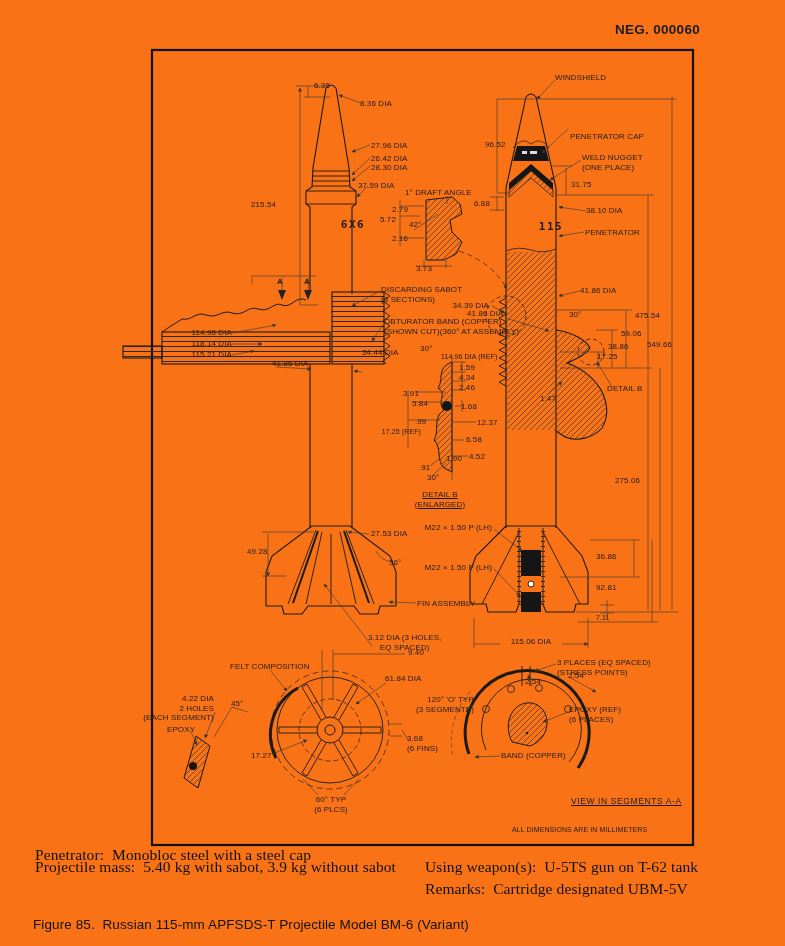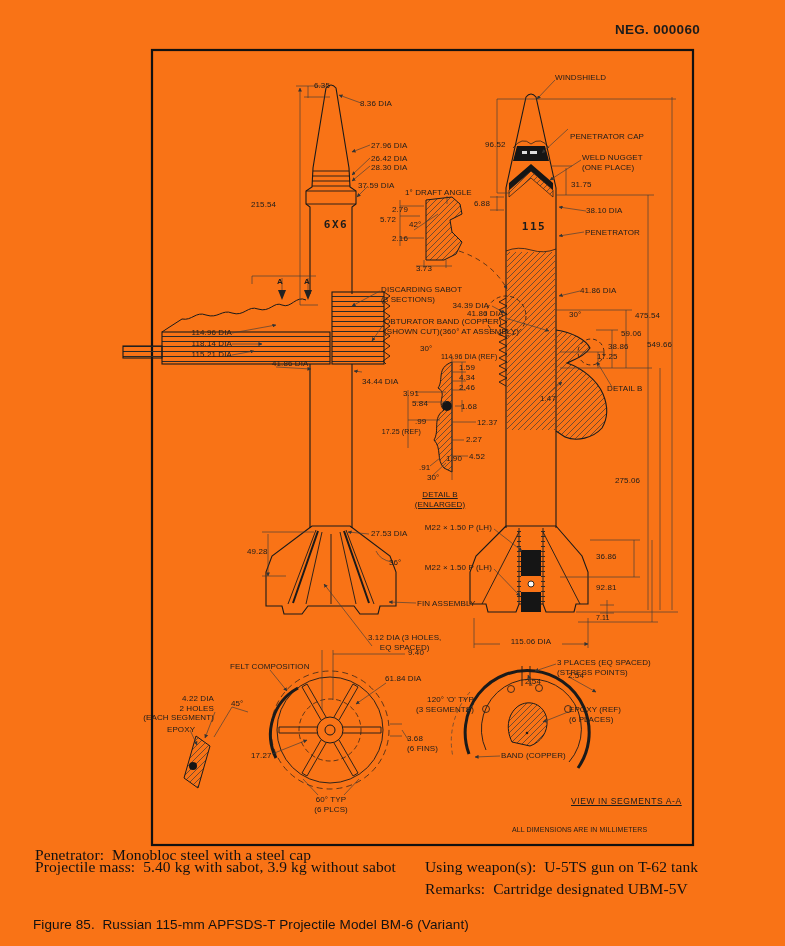--- a/index.html
+++ b/index.html
@@ -7,21 +7,21 @@
         font-family:"Liberation Sans",sans-serif;color:#1c1c1c;}
   svg{position:absolute;left:0;top:0;}
   .lab{position:absolute;width:max-content;font-size:8px;line-height:1.2;letter-spacing:.1px;
        color:#1c1c1c;white-space:pre-line;}
   .c{transform:translateX(-50%);text-align:center;}
   .r{transform:translateX(-100%);text-align:right;}
   .tc{text-align:center;}
   .u{text-decoration:underline;}
   .b{font-weight:bold;}
   .t7{font-size:7px;}
-  .mark{font-family:"DejaVu Sans Mono",monospace;font-weight:bold;font-size:11px;letter-spacing:1.5px;}
+  .mark{font-family:"DejaVu Sans Mono",monospace;font-weight:bold;font-size:11px;letter-spacing:1.5px;margin-left:17px;}
   .neg{font-size:13.5px;font-weight:bold;letter-spacing:.3px;}
   .spec{font-family:"Liberation Serif",serif;font-size:15.5px;color:#111;}
   .cap{font-size:13.5px;font-weight:normal;color:#111;}
   .vaa{font-size:8.5px;letter-spacing:.6px;}
 </style>
 </head>
 <body>
 
 <div class="page">
 
@@ -214,21 +214,21 @@
   <div class="lab b" style="left:277px;top:277px">A</div>
   <div class="lab b" style="left:304px;top:277px">A</div>
   <div class="lab" style="left:381px;top:285px">DISCARDING SABOT
 (3 SECTIONS)</div>
   <div class="lab" style="left:384px;top:317px">OBTURATOR BAND (COPPER)
 (SHOWN CUT)(360° AT ASSEMBLY)</div>
   <div class="lab r" style="left:232px;top:328px">114.96 DIA</div>
   <div class="lab r" style="left:232px;top:339px">118.14 DIA</div>
   <div class="lab r" style="left:232px;top:350px">115.21 DIA</div>
   <div class="lab" style="left:272px;top:359px">41.86 DIA</div>
-  <div class="lab" style="left:362px;top:377px">34.44 DIA</div>
+  <div class="lab" style="left:362px;top:348px">34.44 DIA</div>
   <div class="lab" style="left:371px;top:529px">27.53 DIA</div>
   <div class="lab" style="left:247px;top:547px">49.28</div>
   <div class="lab" style="left:389px;top:558px">36°</div>
   <div class="lab" style="left:417px;top:599px">FIN ASSEMBLY</div>
   <div class="lab tc" style="left:368px;top:633px">3.12 DIA (3 HOLES,
 EQ SPACED)</div>
 
   <div class="lab" style="left:405px;top:188px">1° DRAFT ANGLE</div>
   <div class="lab" style="left:392px;top:205px">2.79</div>
   <div class="lab" style="left:380px;top:215px">5.72</div>
@@ -240,21 +240,21 @@
   <div class="lab t7" style="left:441px;top:353px">114.96 DIA (REF)</div>
   <div class="lab" style="left:459px;top:363px">1.59</div>
   <div class="lab" style="left:459px;top:373px">4.34</div>
   <div class="lab" style="left:459px;top:383px">2.46</div>
   <div class="lab" style="left:403px;top:389px">3.91</div>
   <div class="lab" style="left:412px;top:399px">5.84</div>
   <div class="lab" style="left:461px;top:402px">1.68</div>
   <div class="lab" style="left:415px;top:417px">.99</div>
   <div class="lab t7 r" style="left:421px;top:428px">17.25 (REF)</div>
   <div class="lab" style="left:477px;top:418px">12.37</div>
-  <div class="lab" style="left:466px;top:435px">2.27</div>
+  <div class="lab" style="left:466px;top:435px">6.58</div>
   <div class="lab" style="left:446px;top:454px">1.90</div>
   <div class="lab" style="left:469px;top:452px">4.52</div>
   <div class="lab" style="left:419px;top:463px">.91</div>
   <div class="lab" style="left:427px;top:473px">30°</div>
   <div class="lab c u" style="left:440px;top:490px">DETAIL B
 (ENLARGED)</div>
 
   <div class="lab" style="left:555px;top:73px">WINDSHIELD</div>
   <div class="lab" style="left:570px;top:132px">PENETRATOR CAP</div>
   <div class="lab" style="left:582px;top:153px">WELD NUGGET

